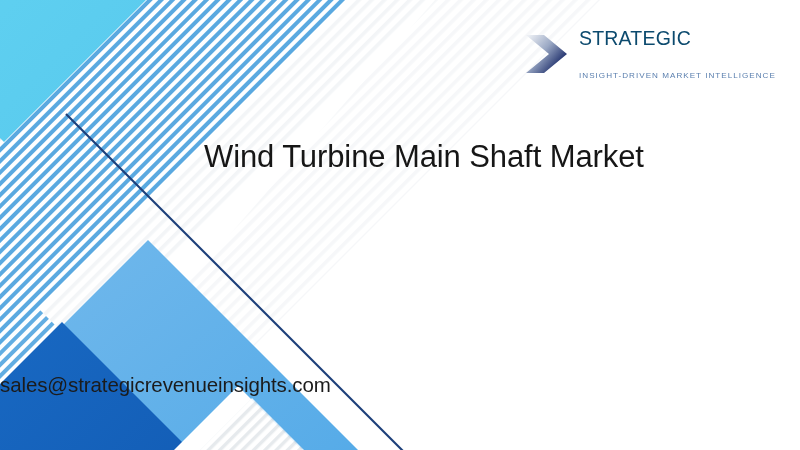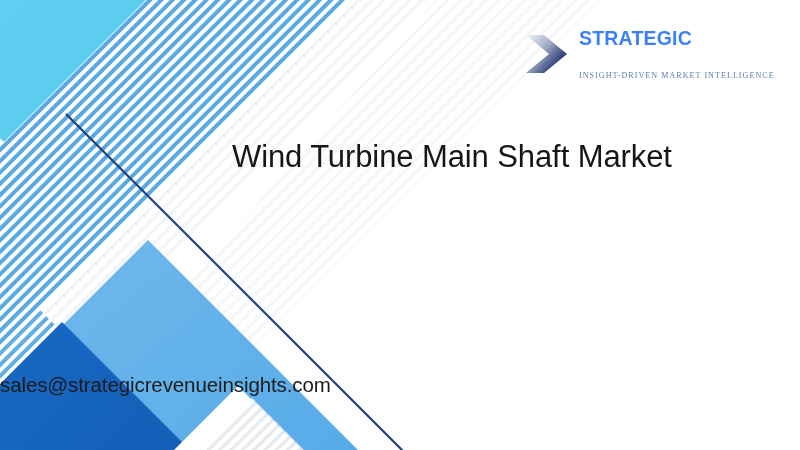--- a/index.html
+++ b/index.html
@@ -47,48 +47,47 @@
     height: 44px;
     flex: 0 0 auto;
   }
   .logo-text {
     display: flex;
     flex-direction: column;
     justify-content: center;
   }
   .logo-line {
     font-family: "Liberation Sans", sans-serif;
-    font-weight: bold;
+    font-weight: normal;
     font-size: 19.5px;
     line-height: 20px;
     letter-spacing: 0.2px;
-    color: #3b82f6;
+    color: #0c4a6e;
     white-space: nowrap;
   }
   .logo-tagline {
-    font-family: Liberation Serif, serif;
+    font-family: Liberation Sans, sans-serif;
     font-size: 8.1px;
     letter-spacing: 1.02px;
     color: #5a7fae;
     margin-top: 23px;
     white-space: nowrap;
   }
 
   
   .title {
     position: absolute;
     left: 204px;
     top: 138px;
     width: 560px;
     font-family: "Liberation Sans", sans-serif;
     font-size: 31px;
     line-height: 38px;
     color: #161616;
     letter-spacing: -0.1px;
-    margin-left: 28px;
   }
 
   
   .email {
     position: absolute;
     left: 0px;
     top: 372px;
     width: 782px;
     font-family: "Liberation Sans", sans-serif;
     font-size: 20.5px;

